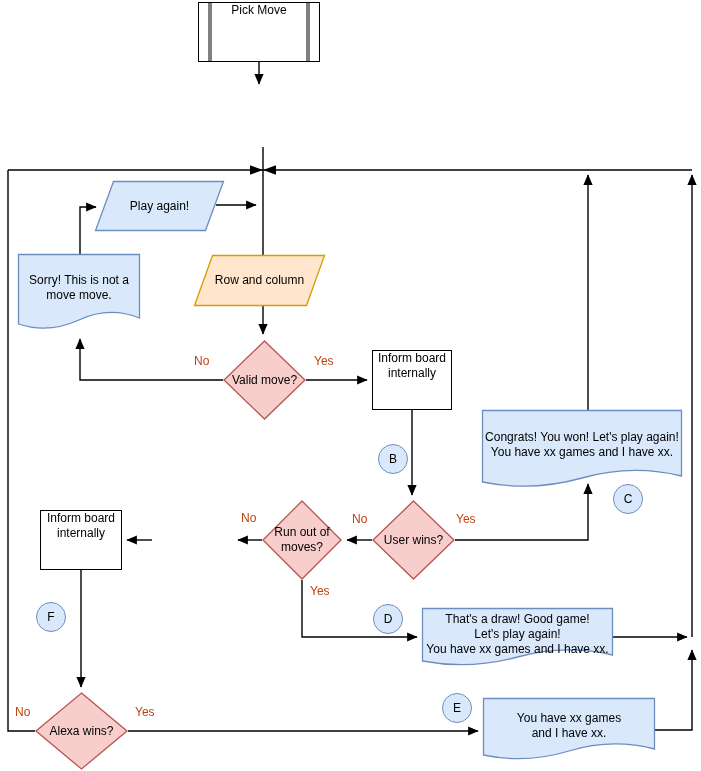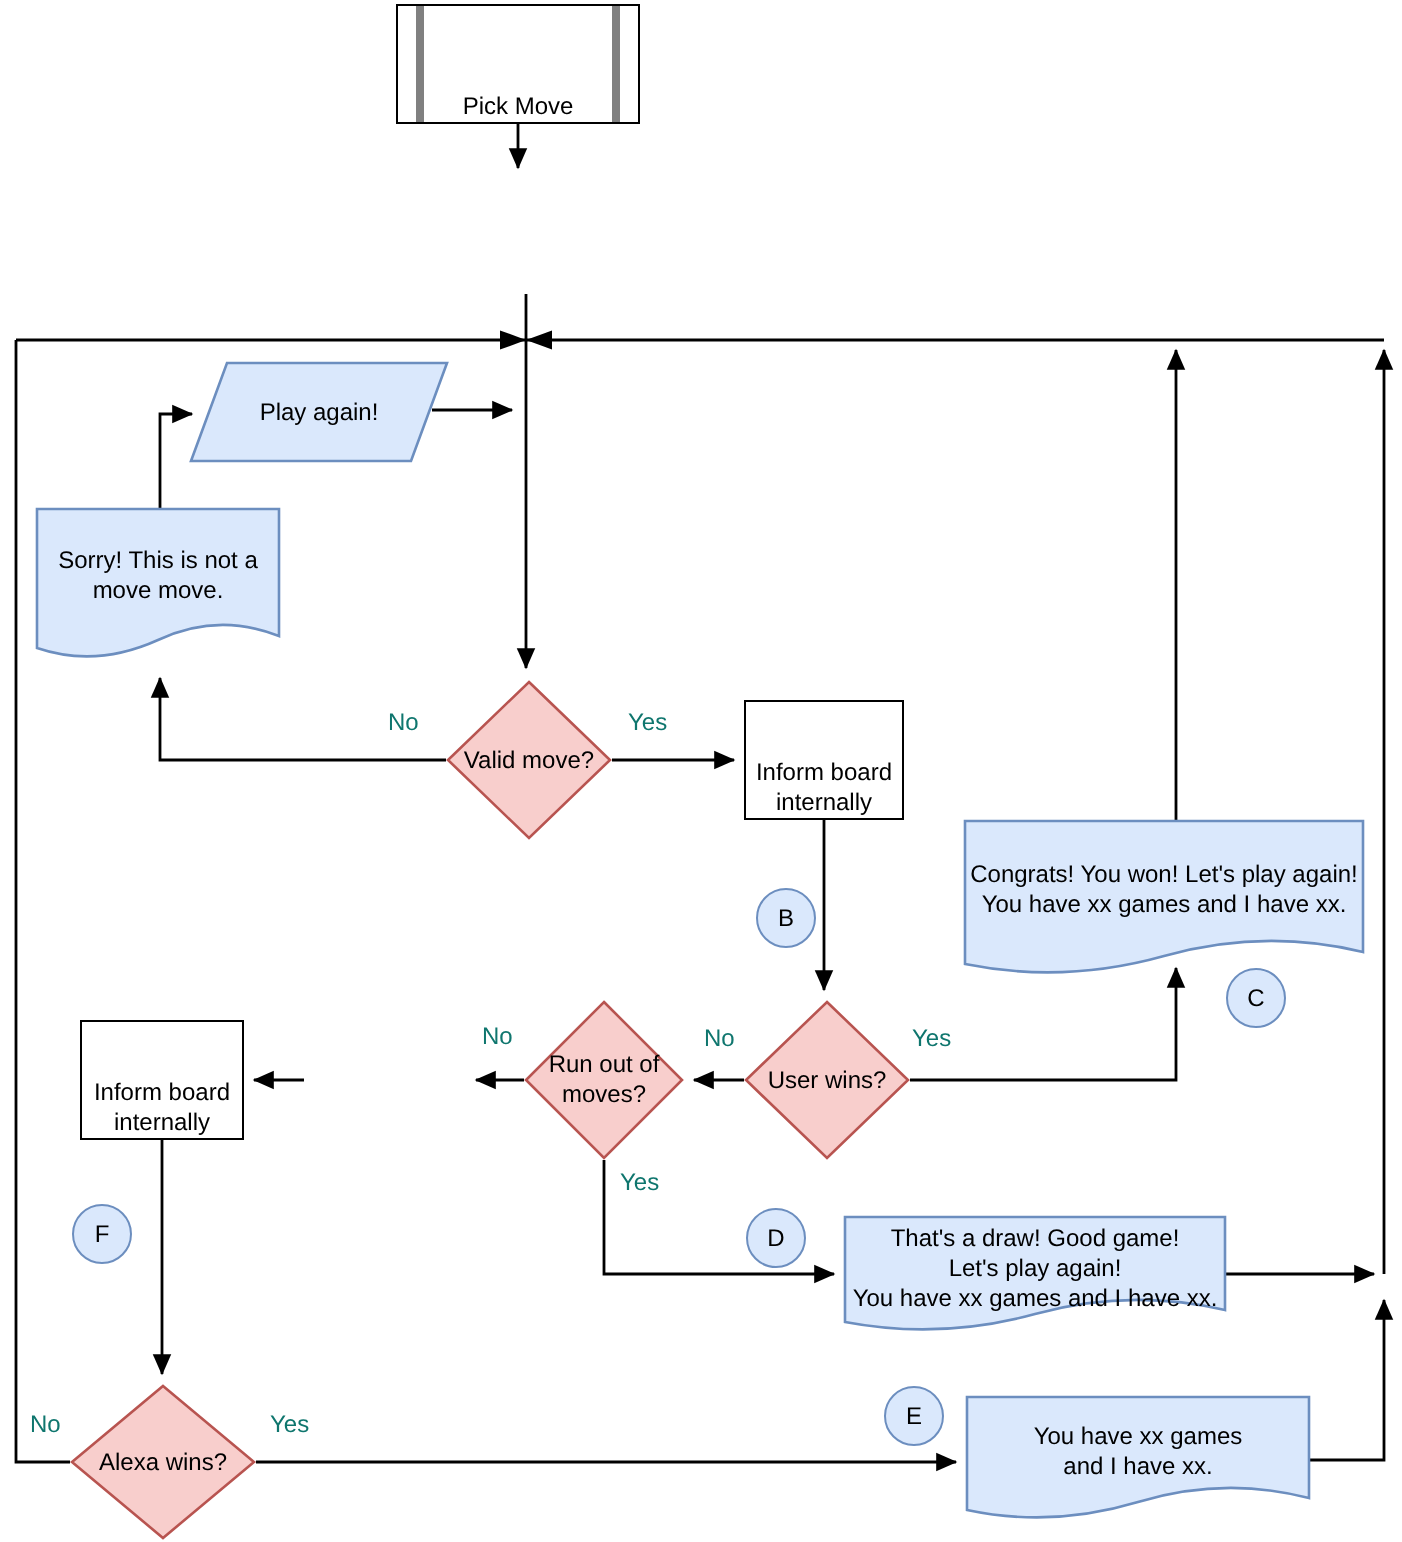--- a/index.html
+++ b/index.html
@@ -27,32 +27,32 @@
   .shape-orange { fill: var(--orange-fill); stroke: var(--orange-stroke); stroke-width: 1.3; }
   .txt {
     position: absolute; left: 0; right: 0; top: 0; bottom: 0;
     display: flex; flex-direction: column; align-items: center; justify-content: center;
     font-size: 12px; line-height: 15px; color: #000; text-align: center;
     pointer-events: none;
   }
   .doc .txt { bottom: 13px; }
   .rect-node {
     position: absolute; background: #fff; border: 1.3px solid #000;
-    display: flex; flex-direction: column; align-items: center; justify-content: flex-end;
+    display: flex; flex-direction: column; align-items: center; justify-content: flex-start;
     font-size: 12px; line-height: 15px; text-align: center;
   }
   .procbar { position: absolute; top: 0; bottom: 0; width: 4px; background: var(--bar); }
   .circle {
     position: absolute; width: 30px; height: 30px; border-radius: 50%;
     background: var(--blue-fill); border: 1.3px solid var(--blue-stroke);
     display: flex; align-items: center; justify-content: center;
     font-size: 12px; color: #000;
   }
   .edge-label {
-    position: absolute; font-size: 12px; color: #0f766e; background: #fff;
+    position: absolute; font-size: 12px; color: #c2410c; background: #fff;
     padding: 0 2px; line-height: 14px; text-align: center;
   }
   .italic { font-style: italic; }
 </style>
 </head>
 <body>
 
 <div class="canvas">
 
   <svg class="wires">
@@ -125,20 +125,28 @@
   <div class="node doc" style="left:18px; top:254px; width:122px; height:80px;">
     <svg width="122" height="80">
       <path class="shape-blue" d="M0.5,0.5 L121.5,0.5 L121.5,64 Q91,52 61,66 Q30,80 0.5,70 Z"></path>
     </svg>
     <div class="txt">
       <span>Sorry! This is not a</span>
       <span>move move.</span>
     </div>
   </div>
 
+  <div class="node" style="left:194px; top:255px; width:131px; height:51px;">
+    <svg width="131" height="51">
+      <polygon class="shape-orange" points="18.5,0.5 130.5,0.5 112.5,50.5 0.5,50.5"></polygon>
+    </svg>
+    <div class="txt">
+        <span>Row and column</span>
+      </div>
+  </div>
 
   <div class="node" style="left:223px; top:340px; width:83px; height:80px;">
     <svg width="83" height="80">
       <polygon class="shape-red" points="41.5,1 82,40 41.5,79 1,40"></polygon>
     </svg>
     <div class="txt">
         <span>Valid move?</span>
       </div>
   </div>
 

